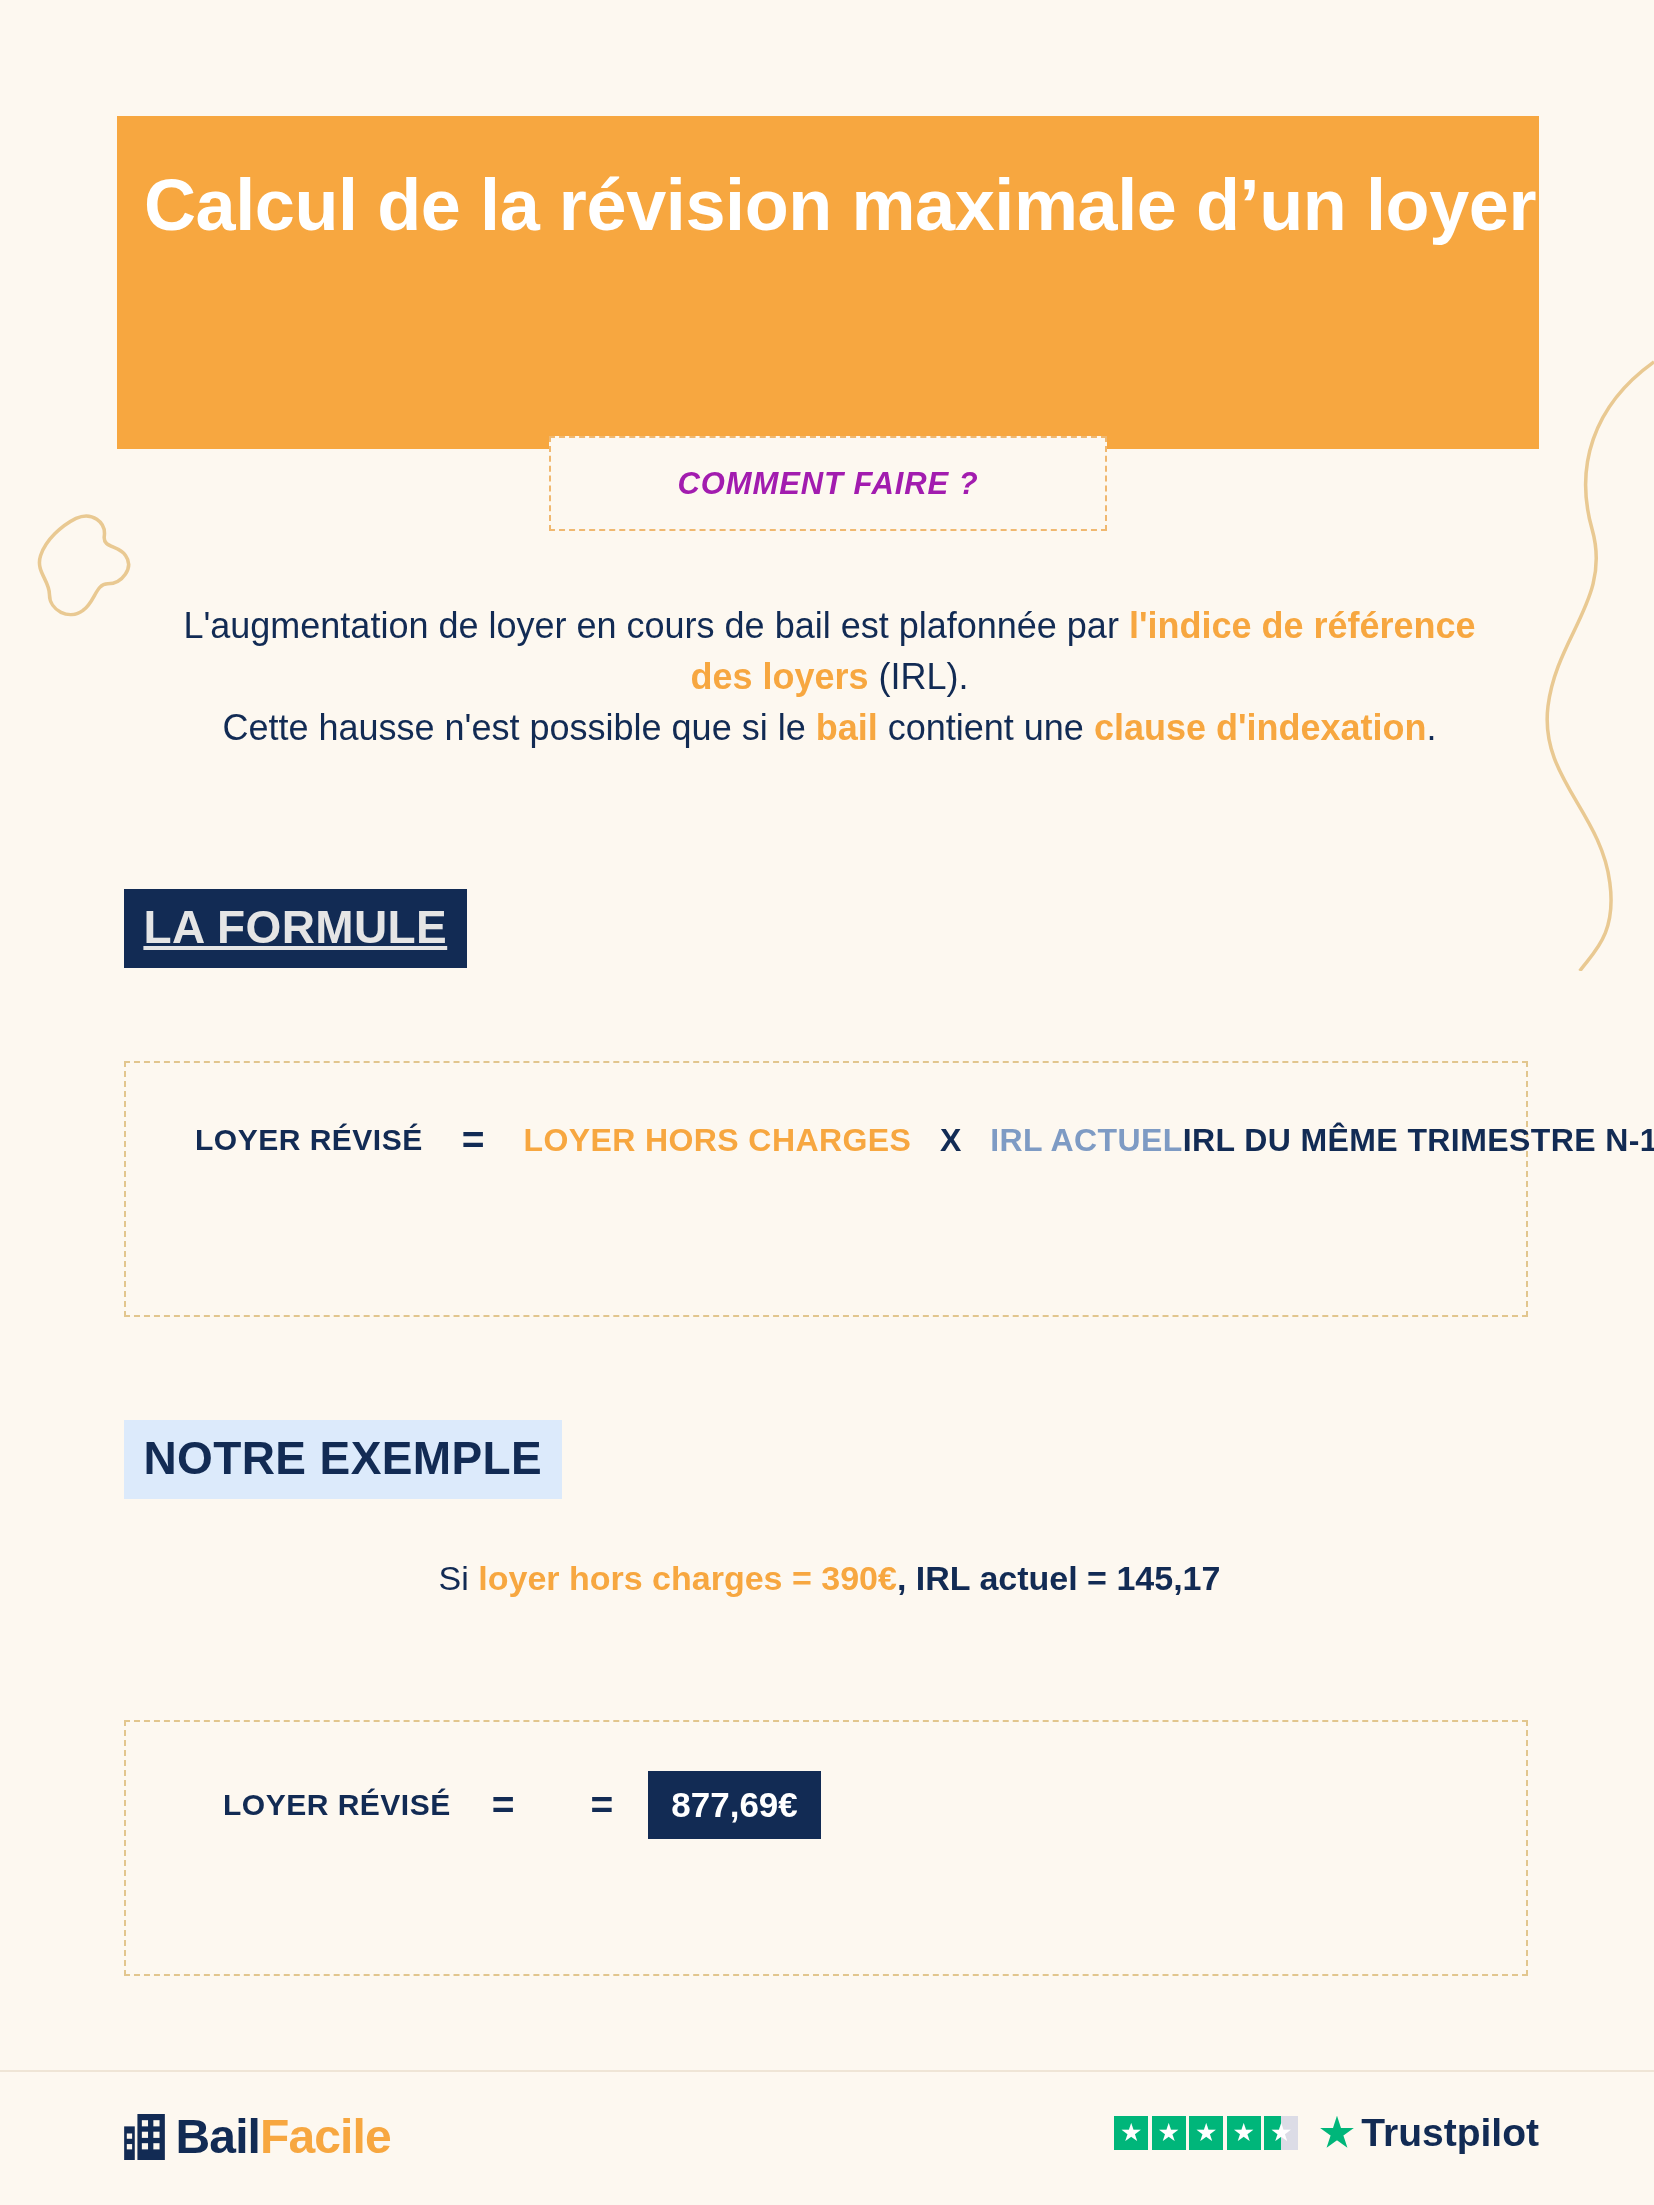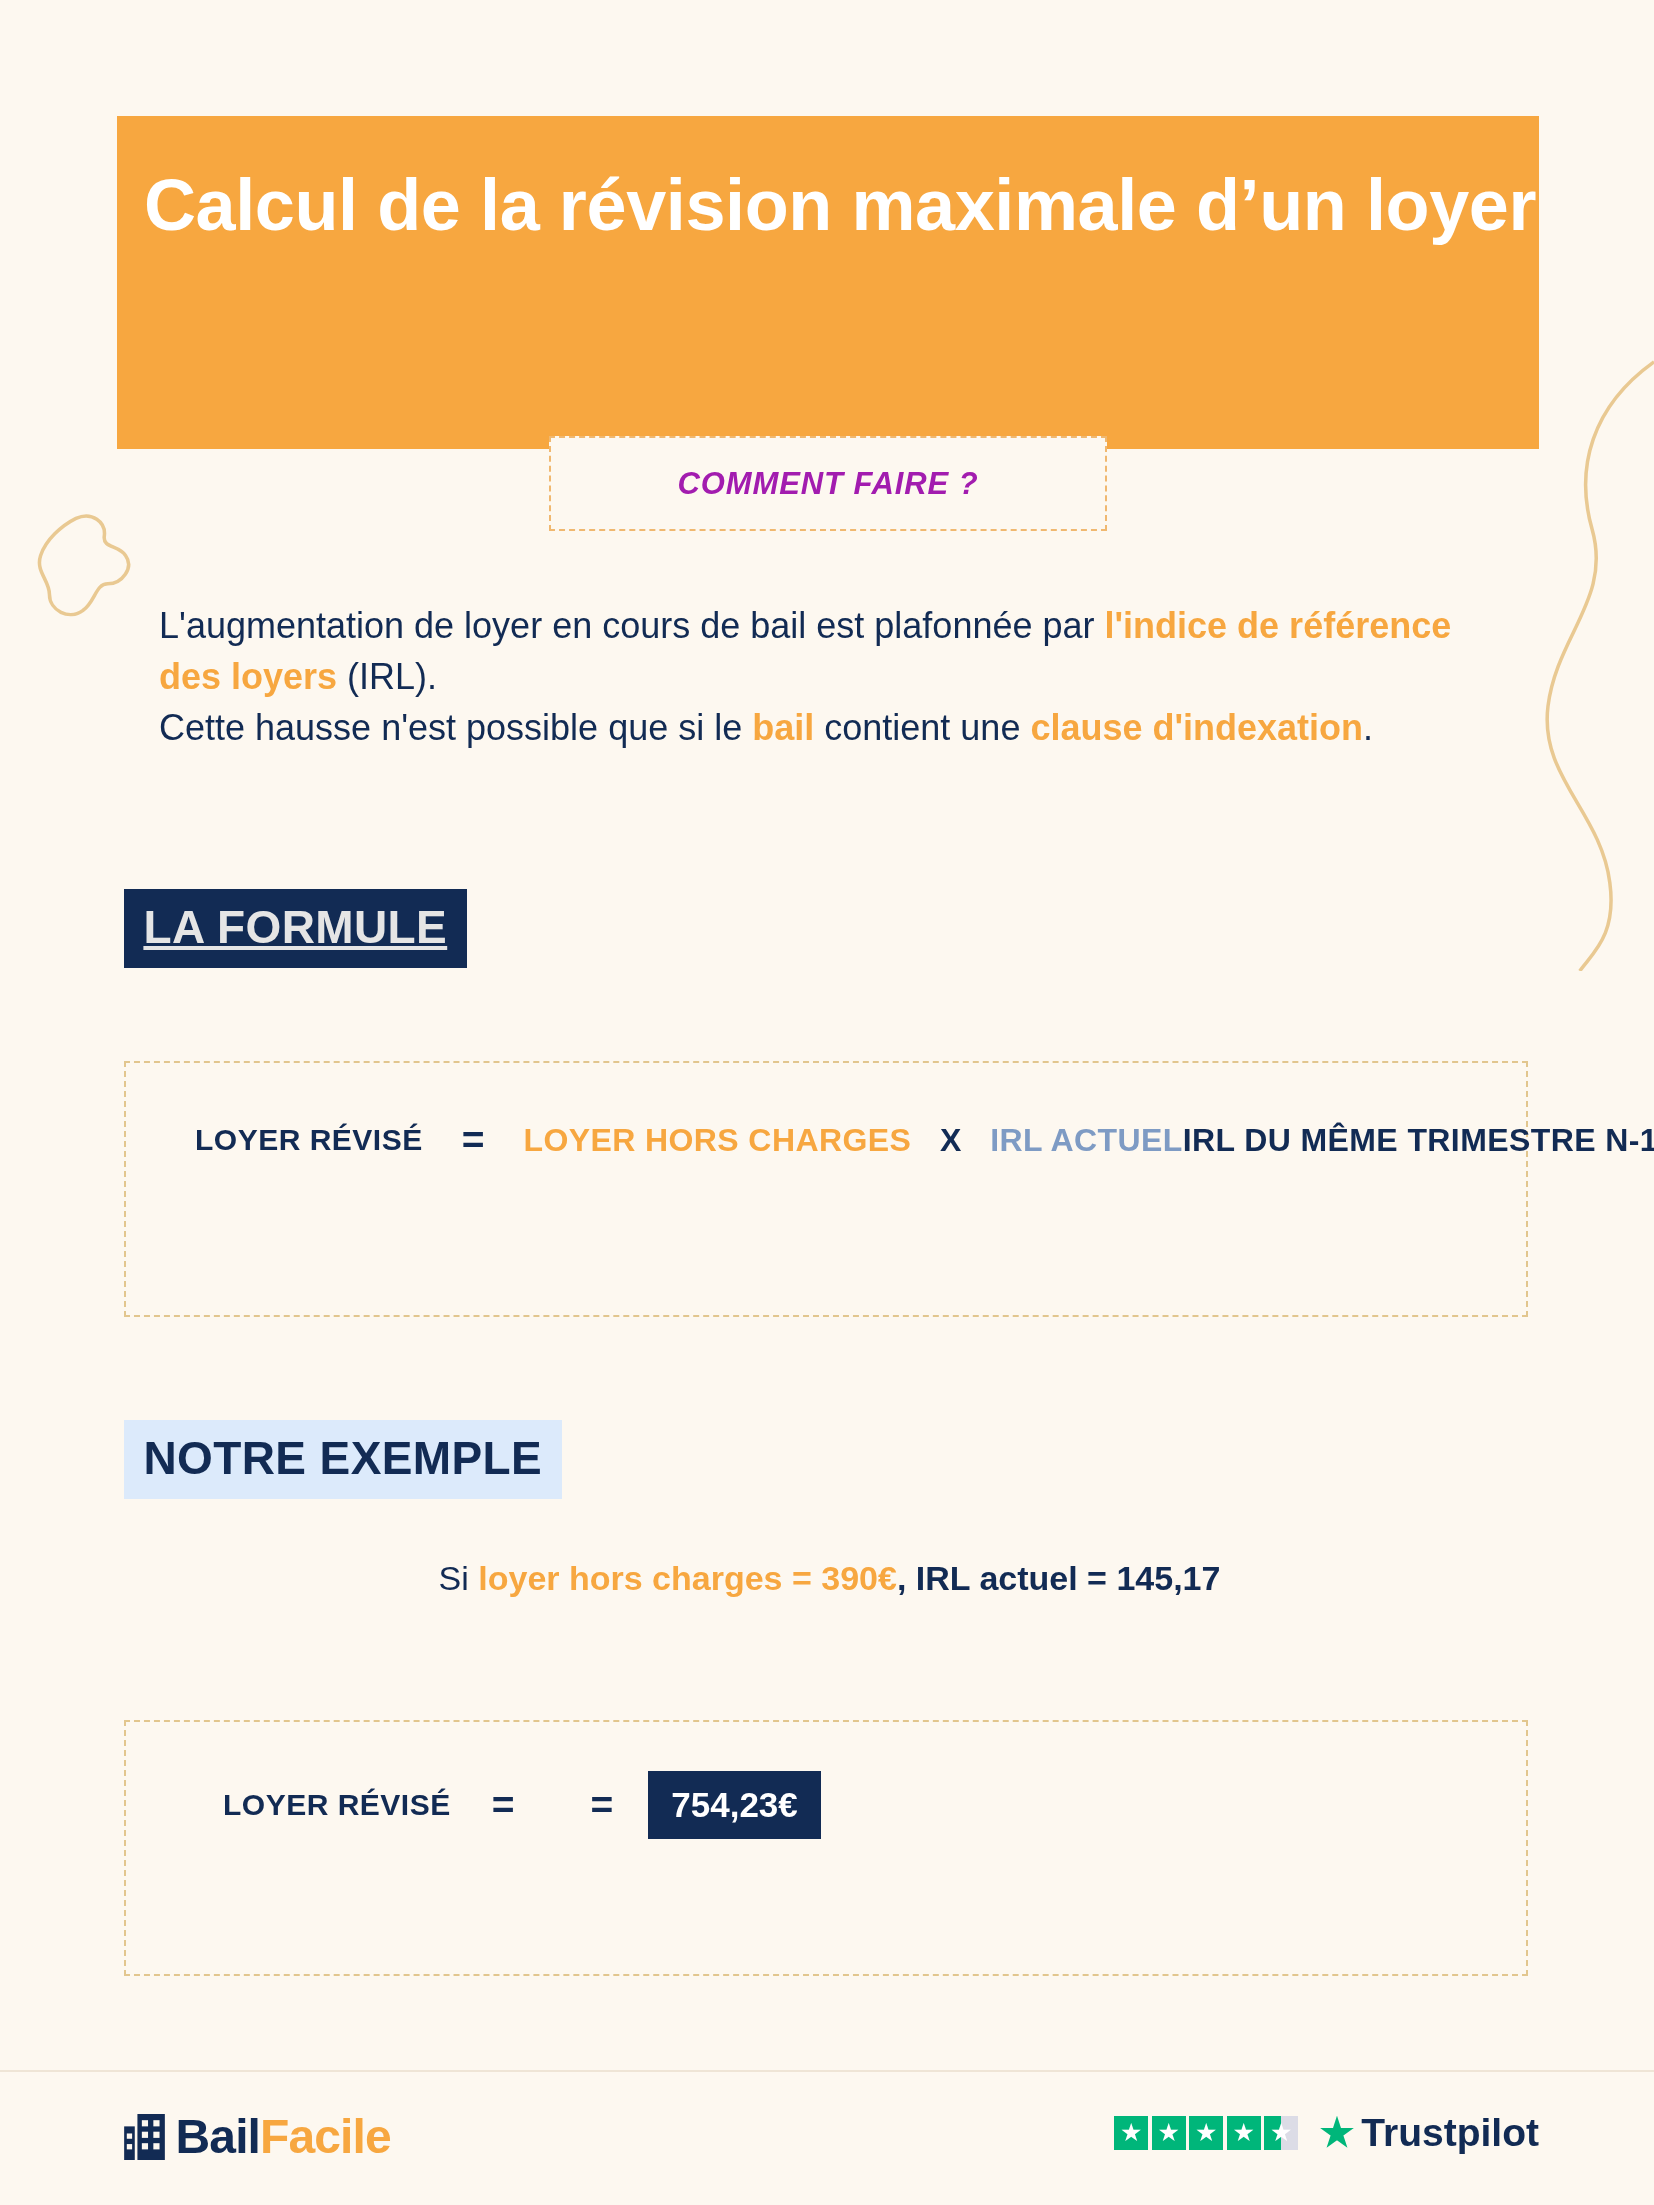--- a/index.html
+++ b/index.html
@@ -77,20 +77,21 @@
     color: #a21caf;
     letter-spacing: 0.9px;
   }
 
   
   .intro {
     position: absolute;
     left: 159px;
     top: 600px;
     width: 1341px;
+    text-align: center;
     font-size: 36px;
     line-height: 1.42;
     color: #122B54;
   }
   .hl-orange { color: #F7A740; font-weight: bold; }
 
   
   .sec-title {
     position: absolute;
     display: inline-block;
@@ -307,21 +308,21 @@
 
 <div class="example-text">
   <span class="lead">Si </span><span class="hl-orange">loyer hors charges = 390€</span><span>, IRL actuel = 145,17</span><br>
 </div>
 
 <div class="frame frame-exemple">
   <div class="formula-row" style="left:97px; top:49px;">
     <span class="label-revise">LOYER RÉVISÉ</span>
     <span class="eq" style="margin:0 41px;">=</span>
     <span class="eq" style="margin:0 35px;">=</span>
-    <span class="result-box">754,23€</span>
+    <span class="result-box">877,69€</span>
   </div>
 </div>
 
 <div class="footer-sep"></div>
 
 <div class="logo">
   <svg width="41" height="46" viewBox="0 0 46 52">
     <rect x="0" y="14" width="12" height="38" fill="#122B54"></rect>
     <rect x="15" y="0" width="31" height="52" fill="#122B54"></rect>
     <rect x="20" y="7" width="7" height="7" fill="#FDF8F0"></rect>

